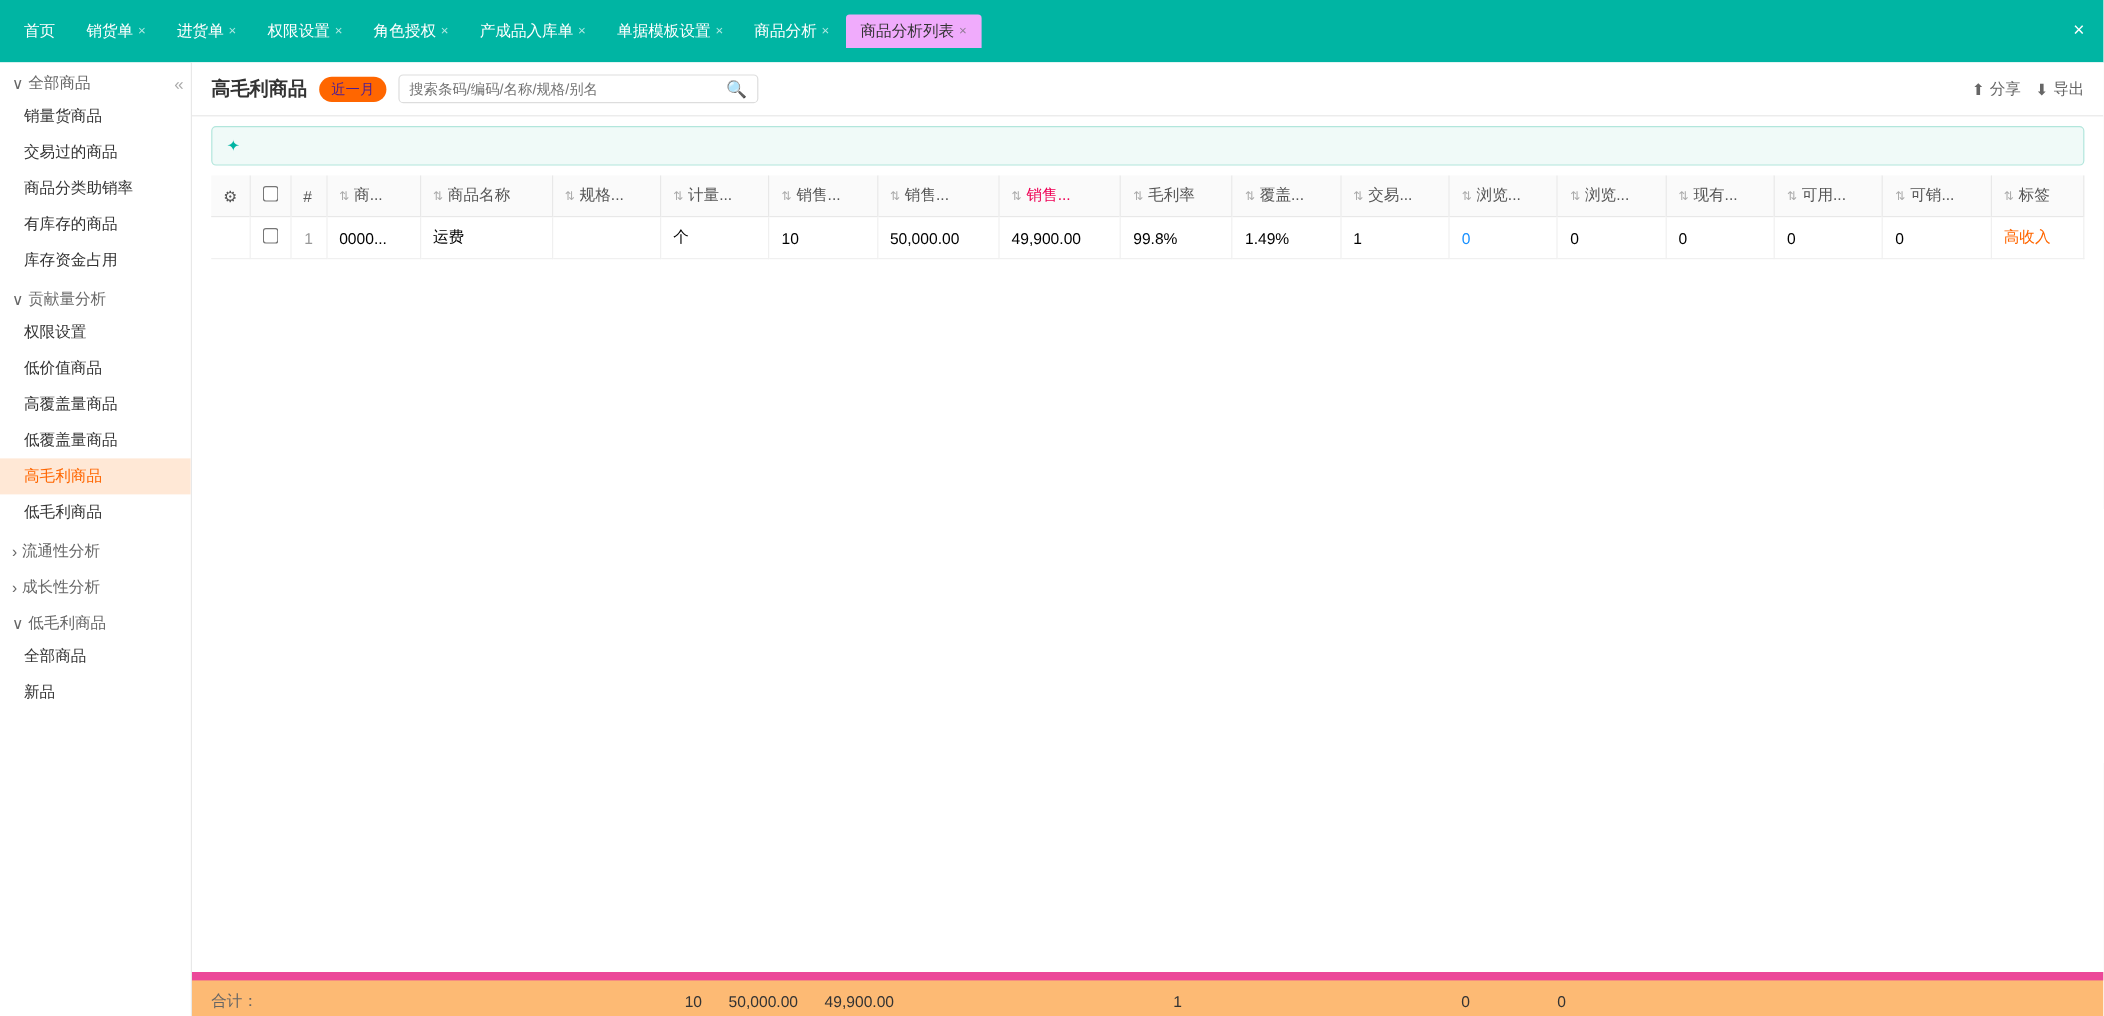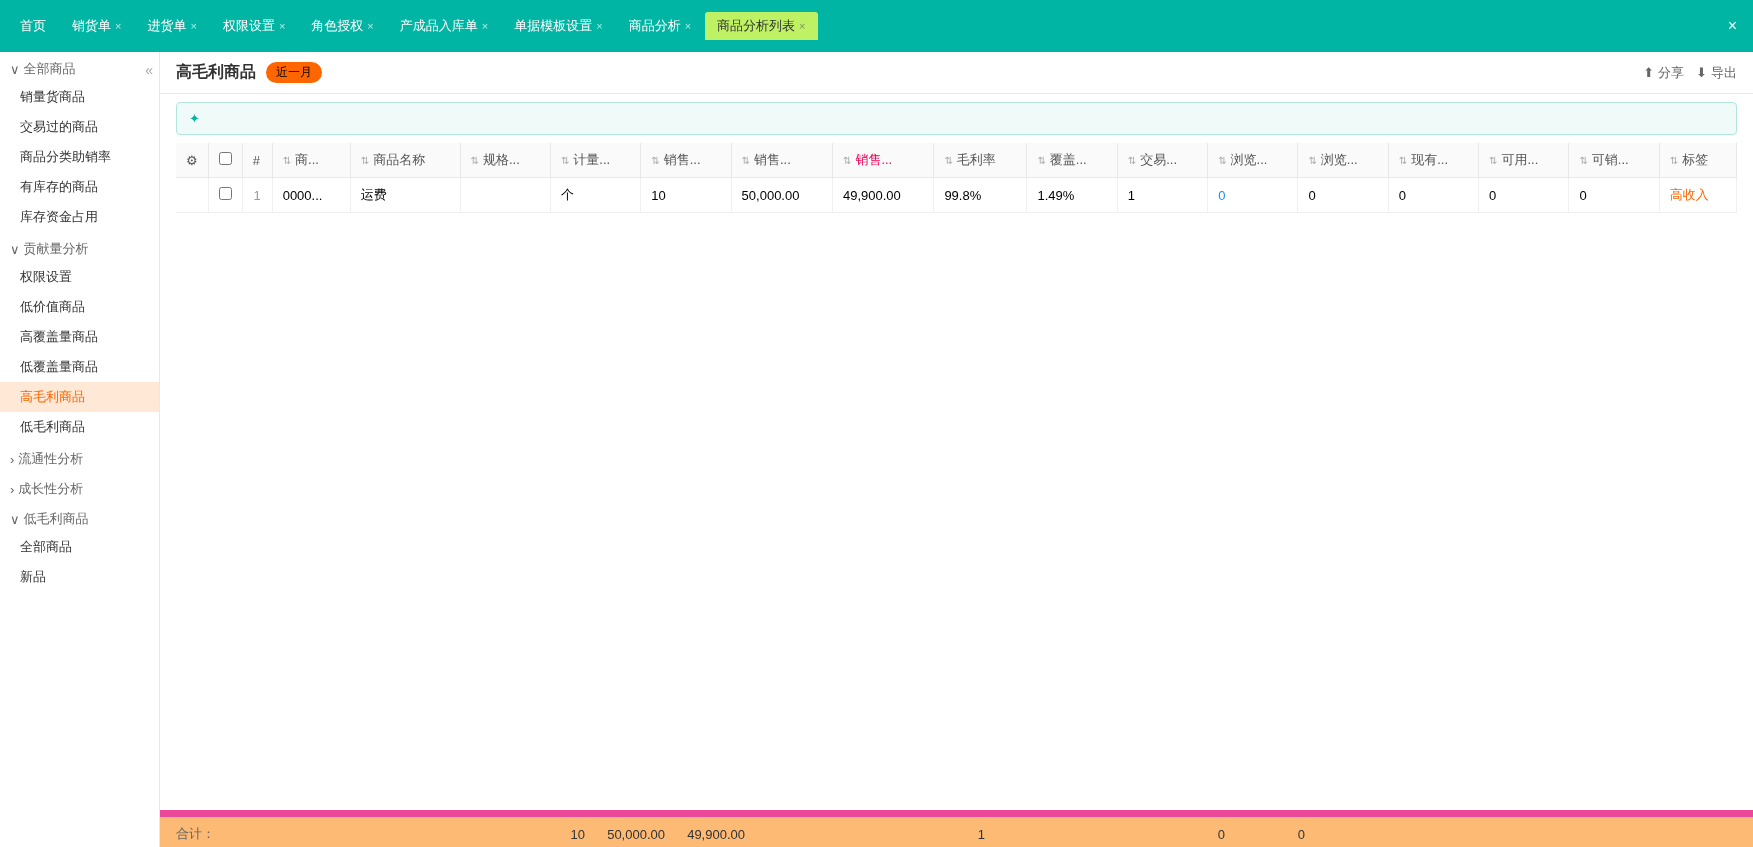--- a/index.html
+++ b/index.html
@@ -19,21 +19,21 @@
       align-items: center;
       padding: 0 12px;
       height: 28px;
       color: #fff;
       cursor: pointer;
       white-space: nowrap;
       border-radius: 3px 3px 0 0;
       font-size: 13px;
       gap: 4px;
     }
-    .nav-tab.active { background: #bef264; color: #333; border-radius: 3px 3px 0 0; }
+    .nav-tab.active { background: #f0abfc; color: #333; border-radius: 3px 3px 0 0; }
     .nav-tab .close-icon { font-size: 11px; color: inherit; opacity: 0.7; cursor: pointer; }
     .nav-tab.active .close-icon { color: #666; }
     .top-nav-close {
       margin-left: auto;
       color: #fff;
       cursor: pointer;
       font-size: 16px;
       padding: 0 8px;
     }
 
@@ -96,21 +96,21 @@
       gap: 10px;
       background: #fff;
     }
     .content-title {
       font-size: 16px;
       font-weight: bold;
       color: #333;
     }
     .period-btn {
       background: #ff6600;
-      color: #000000;
+      color: #4c1d95;
       border: none;
       border-radius: 12px;
       padding: 2px 10px;
       cursor: pointer;
       font-size: 12px;
     }
     .search-box {
       display: flex;
       align-items: center;
       border: 1px solid #ddd;
@@ -330,20 +330,24 @@
     </div>
     <div class="sidebar-item">全部商品</div>
     <div class="sidebar-item">新品</div>
   </div>
 
   <div class="content-area">
 
     <div class="content-header">
       <span class="content-title">高毛利商品</span>
       <button class="period-btn">近一月</button>
+      <div class="search-box">
+        <input type="text" placeholder="搜索条码/编码/名称/规格/别名" style="">
+        <span class="search-icon">🔍</span>
+      </div>
       <div class="header-actions">
         <div class="action-btn">
           <span>⬆</span>
           <span>分享</span>
         </div>
         <div class="action-btn">
           <span>⬇</span>
           <span>导出</span>
         </div>
       </div>

